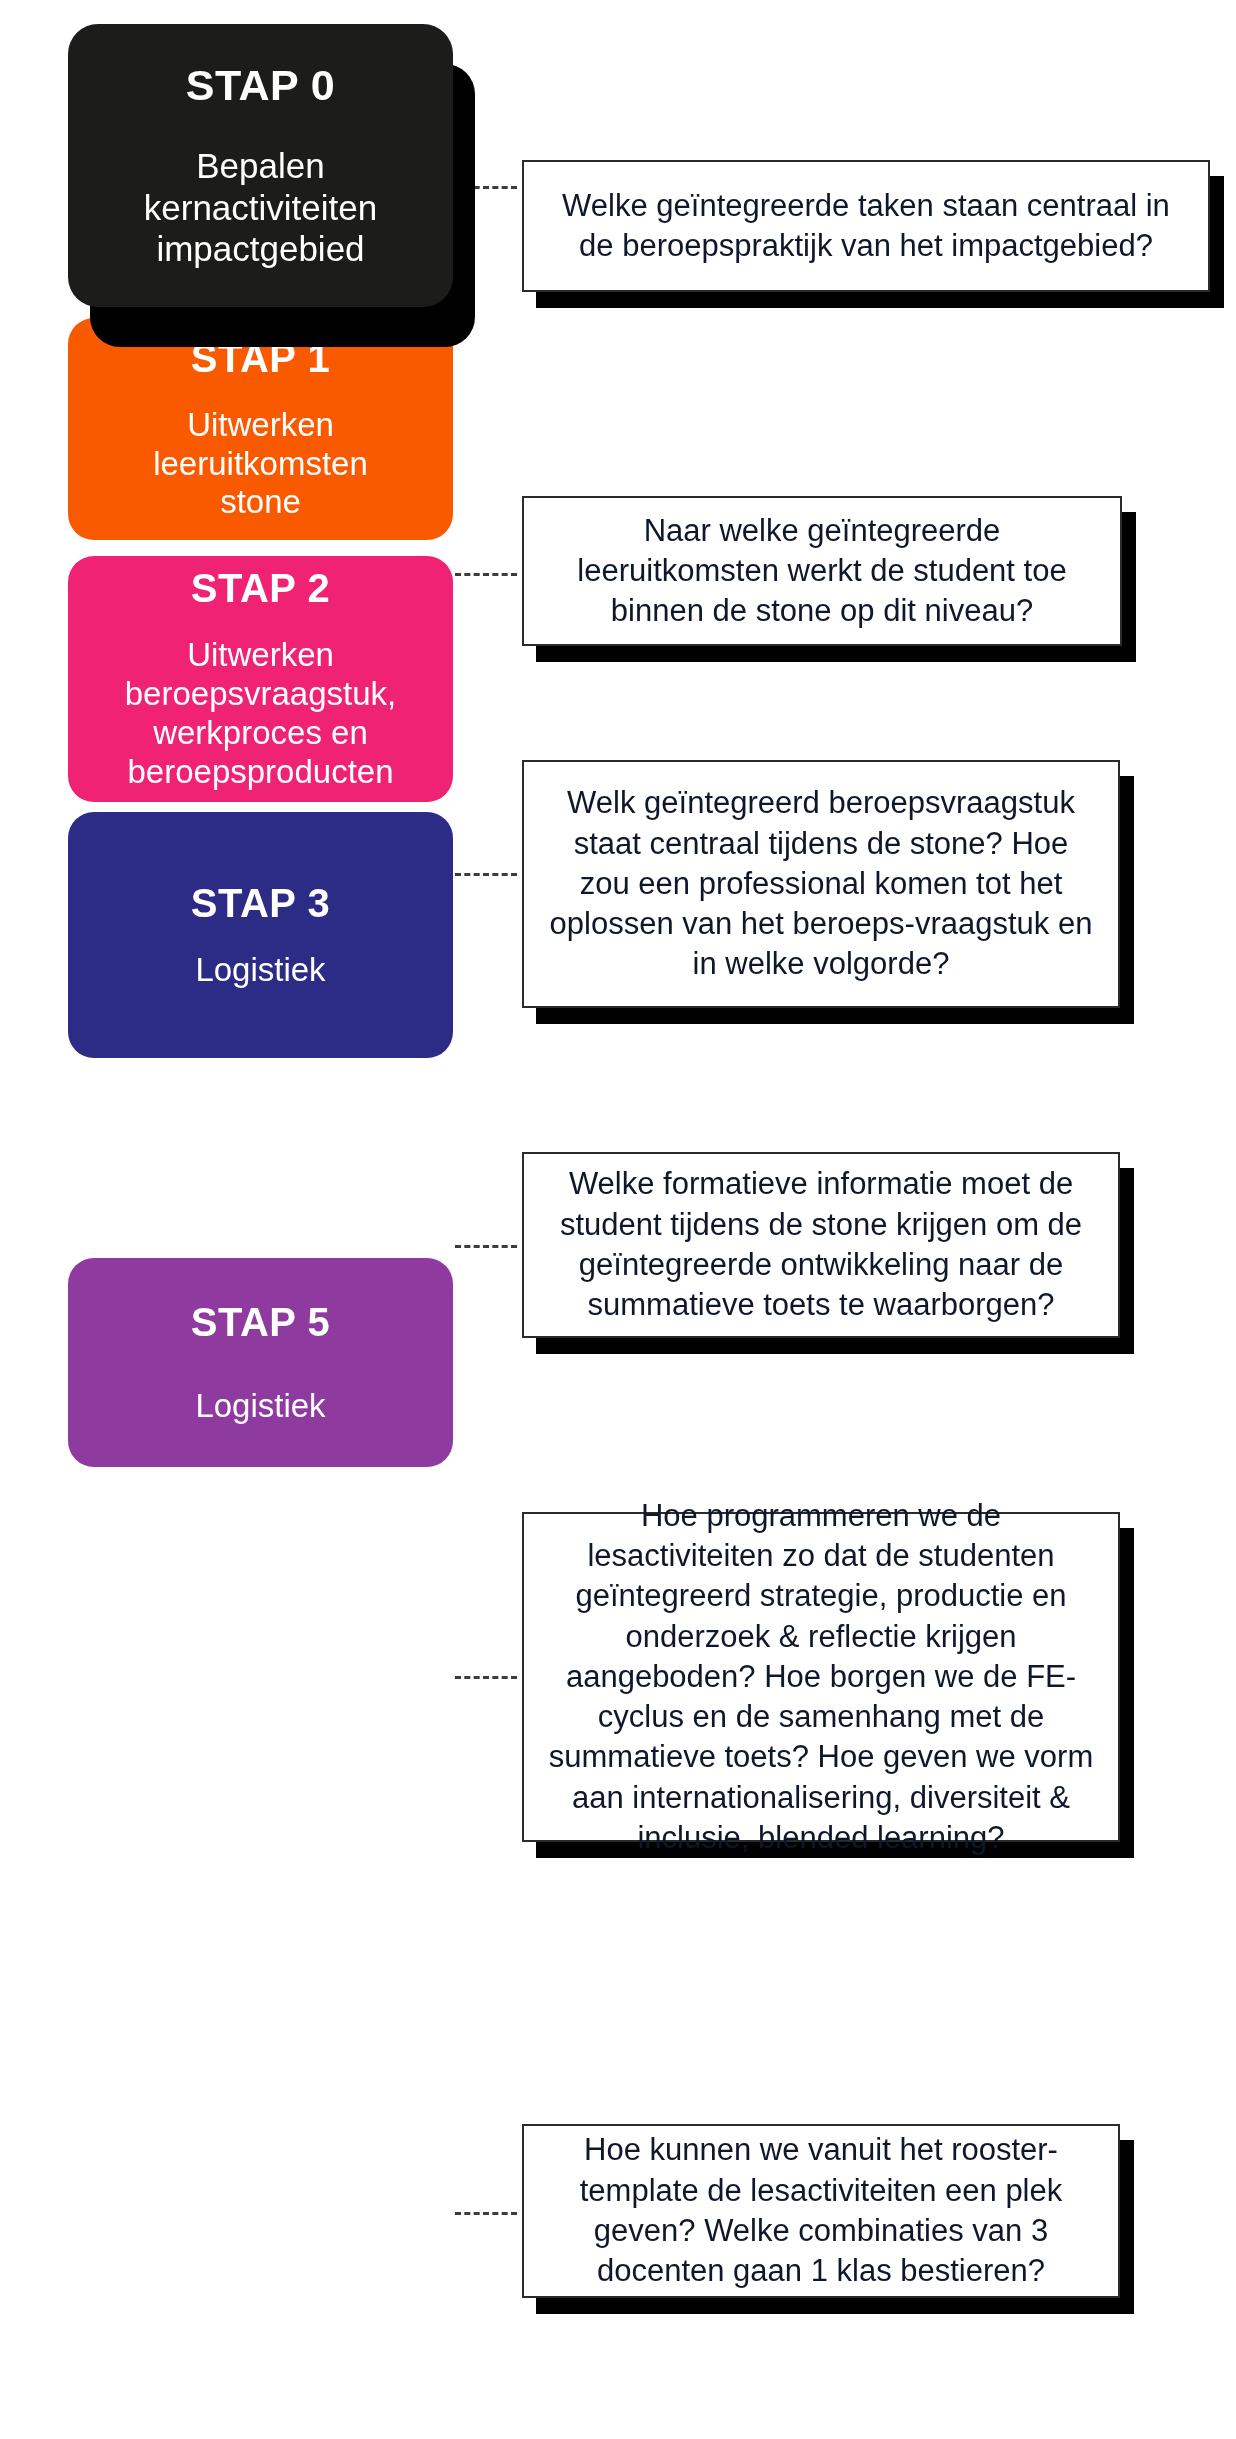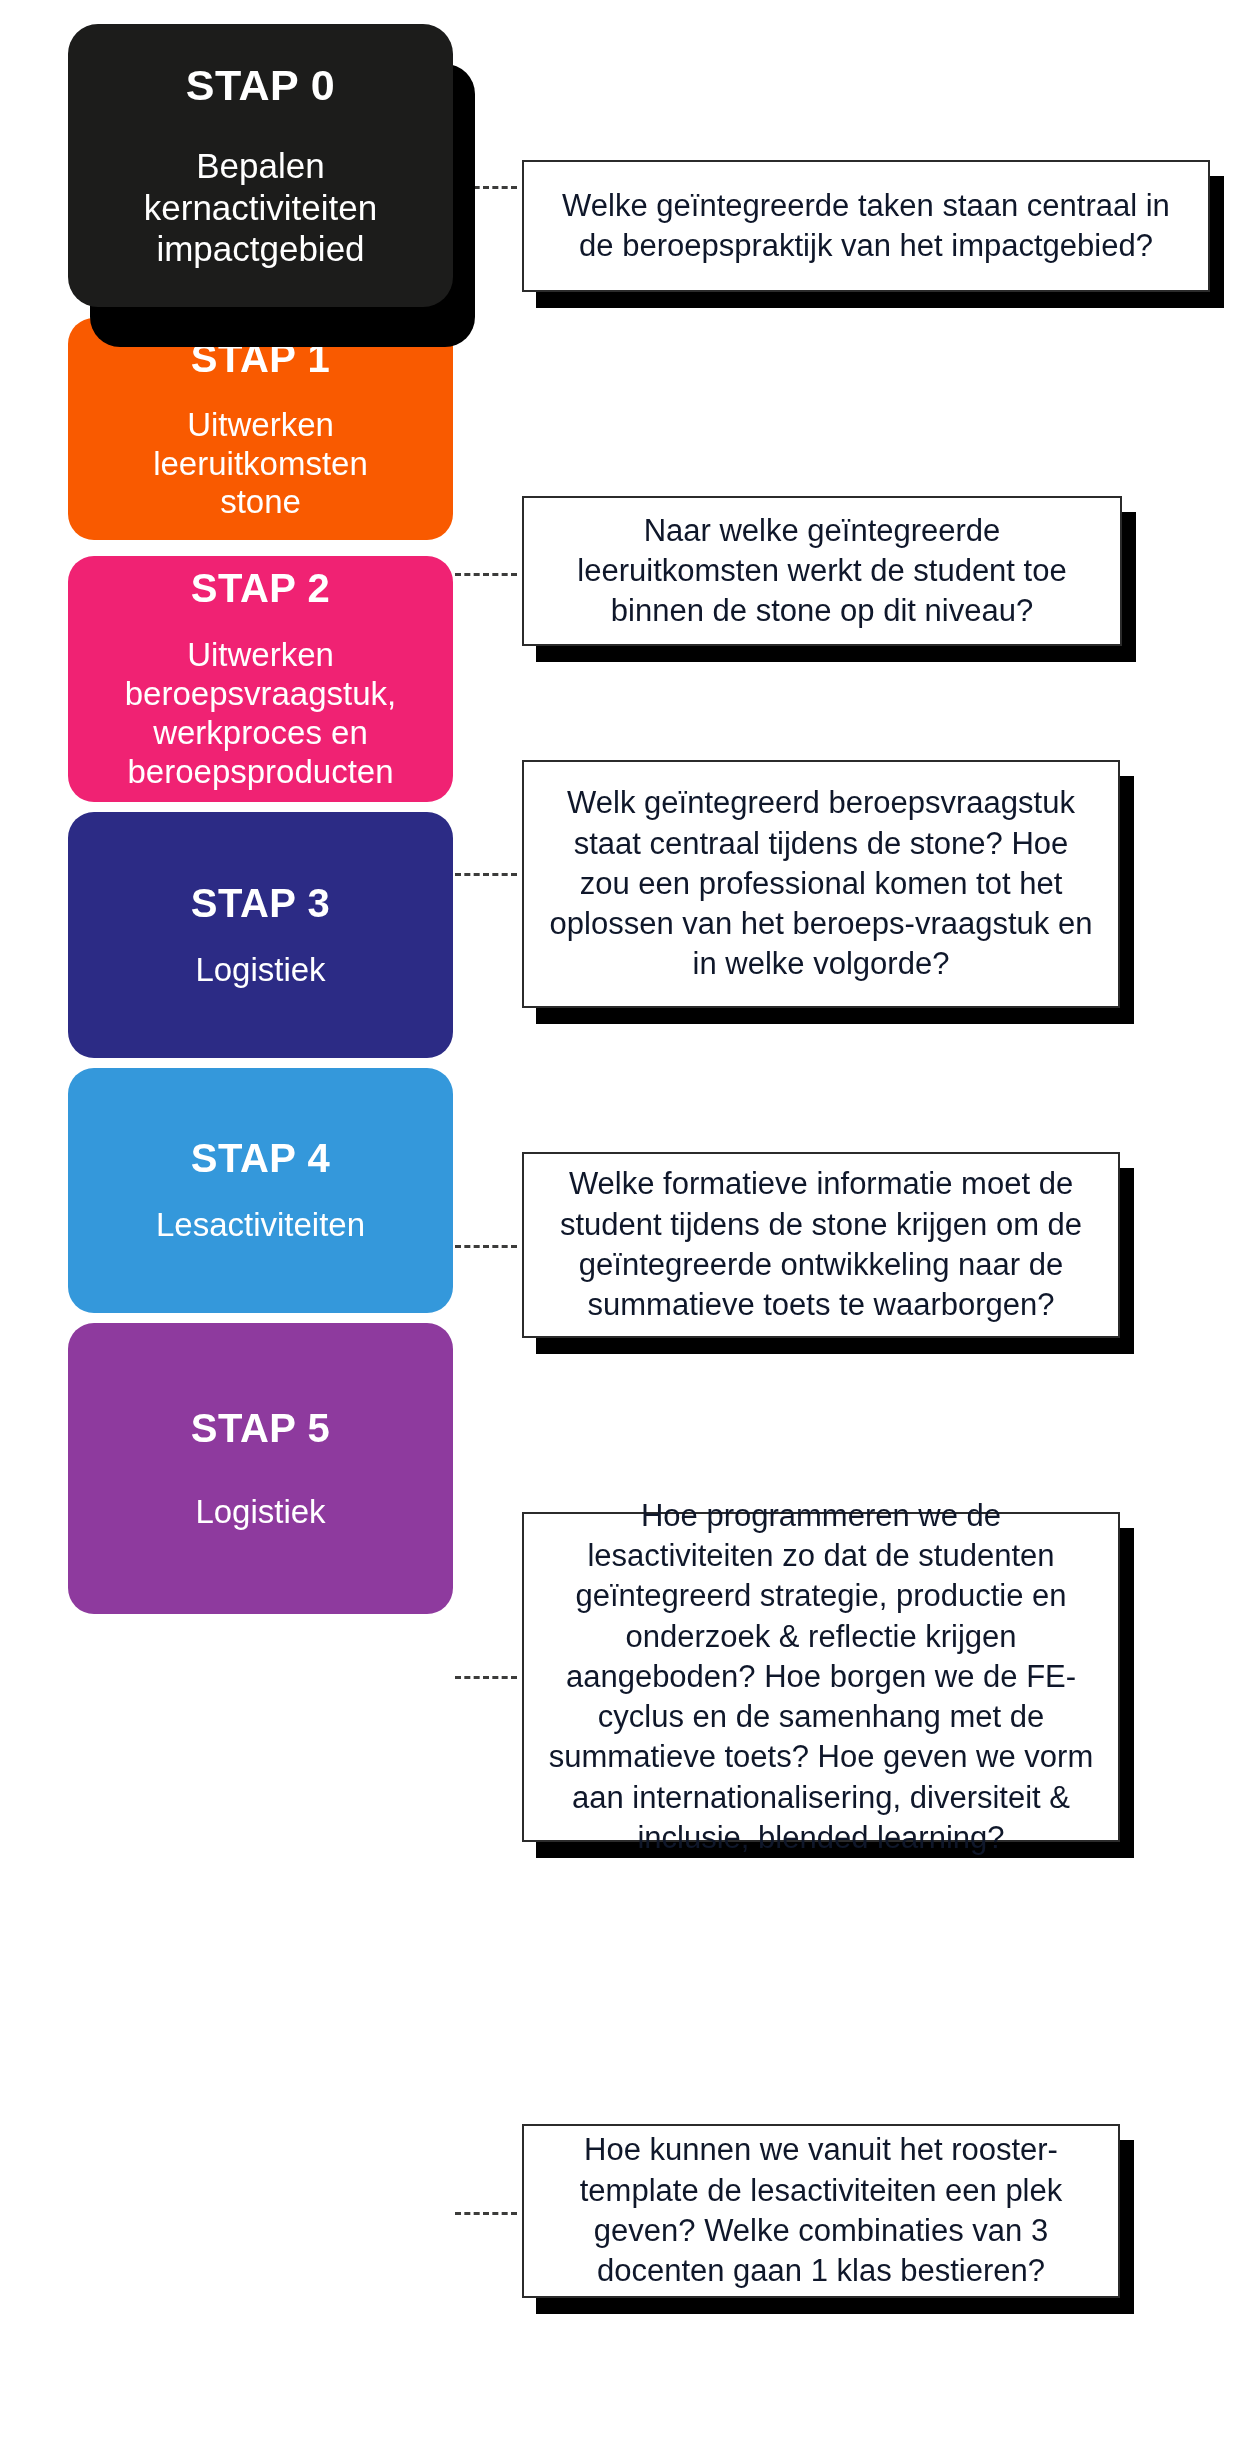--- a/index.html
+++ b/index.html
@@ -58,21 +58,21 @@
     box-shadow: 22px 40px 0 0 #000000;
     z-index: 5;
   }
   .step-0 .step-title { font-size: 43px; margin-bottom: 36px; }
   .step-0 .step-sub  { font-size: 35px; }
 
   .step-1 { top: 318px; height: 222px; background:#f95a00; z-index: 4; }
   .step-2 { top: 556px; height: 246px; background:#f02273; z-index: 4; }
   .step-3 { top: 812px; height: 246px; background:#2c2b85; z-index: 4; }
   .step-4 { top: 1068px; height: 245px; background:#3498db; z-index: 4; }
-  .step-5 { top: 1323px; height: 291px; background:#8e3a9e; z-index: 4; gap: 17px; }
+  .step-5 { top: 1258px; height: 209px; background:#8e3a9e; z-index: 4; gap: 17px; }
 
   .step-1 .step-title, .step-2 .step-title,
   .step-3 .step-title, .step-4 .step-title,
   .step-5 .step-title { margin-bottom: 26px; }
 
   
   .connector {
     position: absolute;
     left: 455px;
     width: 62px;
@@ -151,24 +151,20 @@
 
   <div class="step step-3">
     <div class="step-title">STAP 3</div>
     <div class="step-sub" style="white-space: pre-line;">Logistiek</div>
   </div>
   <div class="connector" style="top:1245px;"></div>
   <div class="qbox q-3">
     <p>Welke formatieve informatie moet de student tijdens de stone krijgen om de geïntegreerde ontwikkeling naar de summatieve toets te waarborgen?</p>
   </div>
 
-  <div class="step step-4">
-    <div class="step-title">STAP 4</div>
-    <div class="step-sub" style="white-space: pre-line;">Lesactiviteiten</div>
-  </div>
   <div class="connector" style="top:1676px;"></div>
   <div class="qbox q-4">
     <p>Hoe programmeren we de lesactiviteiten zo dat de studenten geïntegreerd strategie, productie en onderzoek &amp; reflectie krijgen aangeboden? Hoe borgen we de FE-cyclus en de samenhang met de summatieve toets? Hoe geven we vorm aan internationalisering, diversiteit &amp; inclusie, blended learning?</p>
   </div>
 
   <div class="step step-5">
     <div class="step-title">STAP 5</div>
     <div class="step-sub" style="white-space: pre-line;">Logistiek</div>
   </div>
   <div class="connector" style="top:2212px;"></div>

